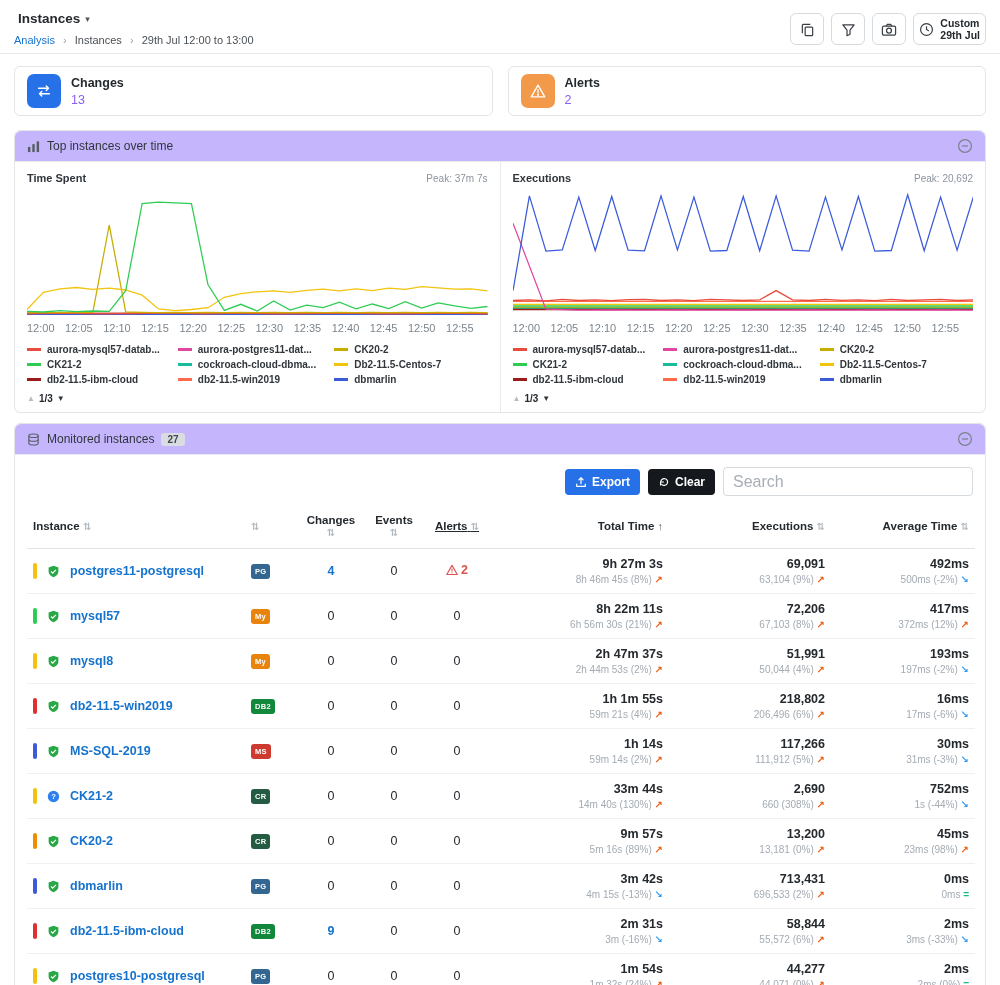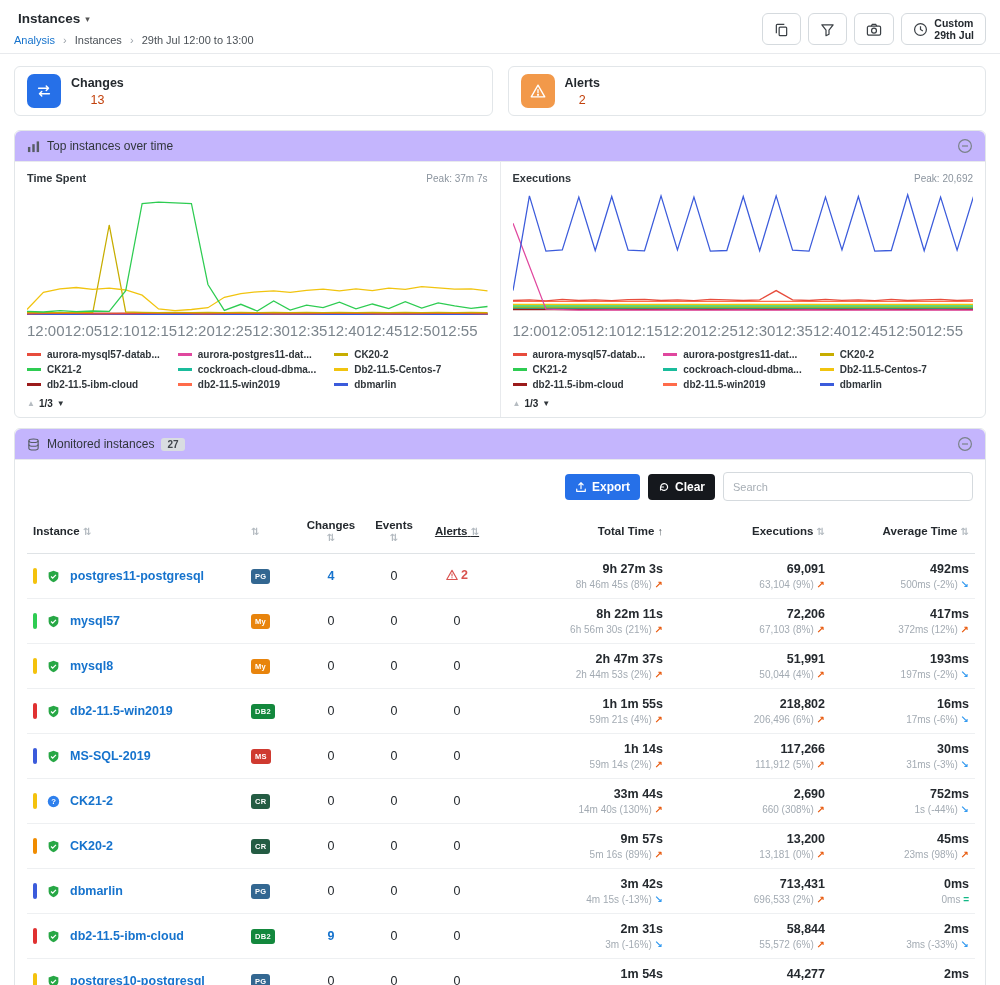--- a/index.html
+++ b/index.html
@@ -17,74 +17,74 @@
             padding: 9px 14px 7px; border-bottom: 1px solid #e8eaed; }
   .context-switch { display: inline-flex; align-items: center; gap: 5px; font-size: 13.5px;
                     font-weight: 700; padding: 2px 4px; cursor: pointer; }
   .caret { font-size: 9px; color: #555; }
   .breadcrumb { margin-top: 6px; font-size: 11px; color: #4a5056; }
   .bc-link { color: #1673cd; }
   .bc-sep { margin: 0 5px; color: #9aa1a8; }
   .topbar-right { display: flex; gap: 7px; align-items: center; margin-top: 4px; }
   .icon-btn { background: #fff; border: 1px solid #d5dade; border-radius: 6px;
               height: 32px; min-width: 34px; display: inline-flex; align-items: center;
-              justify-content: center; cursor: pointer; padding: 0 11px; }
+              justify-content: center; cursor: pointer; padding: 0 5px; }
   .time-btn { gap: 6px; }
   .time-txt { display: flex; flex-direction: column; line-height: 1.15; text-align: left; }
   .time-txt span { font-size: 10.5px; font-weight: 700; color: #24292e; }
 
   
   .cards { display: flex; gap: 15px; padding: 12px 14px 4px; }
   .card { flex: 1; display: flex; gap: 10px; align-items: center; border: 1px solid #e2e6e9;
           border-radius: 6px; background: #fff; padding: 7px 12px; cursor: pointer; }
   .card-icon { width: 34px; height: 34px; border-radius: 7px; display: flex;
                align-items: center; justify-content: center; flex: none; }
   .card-label { font-weight: 700; font-size: 12.5px; }
-  .card-value { font-size: 12.5px; margin-top: 3px; color: #c2410c; text-align: center; }
+  .card-value { font-size: 12.5px; margin-top: 3px; color: #8b5cf6; }
 
   
   .panel { margin: 10px 14px; border: 1px solid #e2e6e9; border-radius: 6px; background: #fff; }
   .panel-header { display: flex; align-items: center; gap: 7px; background: #c4b5fd;
                   border-bottom: 1px solid #e8eaed; padding: 7px 12px; font-size: 12px;
                   font-weight: 400; color: #30363b; border-radius: 6px 6px 0 0; }
   .panel-header .spacer { flex: 1; }
   .count-badge { background: #d9dde1; color: #41474d; font-size: 10px; font-weight: 700;
                  border-radius: 3px; padding: 1px 6px; }
   .collapse-btn { cursor: pointer; display: flex; }
 
   
   .charts { display: flex; }
   .chart-box { flex: 1; min-width: 0; padding: 10px 12px 8px; }
   .chart-box + .chart-box { border-left: 1px solid #e8eaed; }
   .chart-head { display: flex; justify-content: space-between; align-items: baseline; }
   .chart-title { font-size: 11px; font-weight: 700; color: #30363b; }
   .chart-peak { font-size: 10px; color: #8b949e; }
   .chart-svg { width: 100%; height: 132px; display: block; margin-top: 4px; }
   .x-ticks { display: flex; justify-content: space-between; width: 97%;
-             font-size: 15px; color: #7c858d; margin-top: 2px; }
+             font-size: 11px; color: #7c858d; margin-top: 2px; }
   .legend { margin-top: 10px; display: grid; grid-template-columns: repeat(3, auto);
             justify-content: start; column-gap: 18px; row-gap: 4px; }
   .legend-item { display: flex; align-items: center; gap: 6px; font-size: 10px;
                  font-weight: 700; color: #30363b; cursor: pointer; white-space: nowrap; }
   .legend-swatch { width: 14px; height: 2.5px; flex: none; }
   .chart-pager { margin-top: 8px; display: flex; align-items: center; gap: 4px; font-size: 10px; }
   .tri-up { color: #b6bcc2; font-size: 8px; cursor: pointer; }
   .tri-down { color: #30363b; font-size: 8px; cursor: pointer; }
   .lg-page { font-weight: 700; }
 
   
   .toolbar { display: flex; justify-content: flex-end; align-items: center; gap: 8px;
              padding: 12px 12px 10px; }
   .btn { display: inline-flex; align-items: center; gap: 5px; border: none; border-radius: 4px;
          font-size: 12px; font-weight: 700; padding: 6px 10px; cursor: pointer; color: #fff;
          font-family: inherit; }
   .btn-export { background: #2670e8; }
   .btn-clear { background: #15181d; }
   .search-input { width: 250px; height: 29px; border: 1px solid #d5dade; border-radius: 4px;
-                  padding: 0 9px; font-size: 11px; font-family: inherit; color: #a16207; }
+                  padding: 0 9px; font-size: 16px; font-family: inherit; color: #a16207; }
   .search-input::placeholder { color: #a7aeb5; }
 
   
   .mon-body { padding: 0 12px; }
   table { width: 100%; border-collapse: collapse; table-layout: fixed; }
   thead th { font-size: 11.5px; font-weight: 700; color: #24292e; padding: 8px 6px 10px;
              border-bottom: 1px solid #dfe3e6; cursor: pointer; }
   .sort { color: #b3bac0; font-size: 10px; }
   .sort-active { color: #596066; font-size: 11px; }
   tbody tr { border-top: 1px solid #eef0f2; cursor: pointer; }

